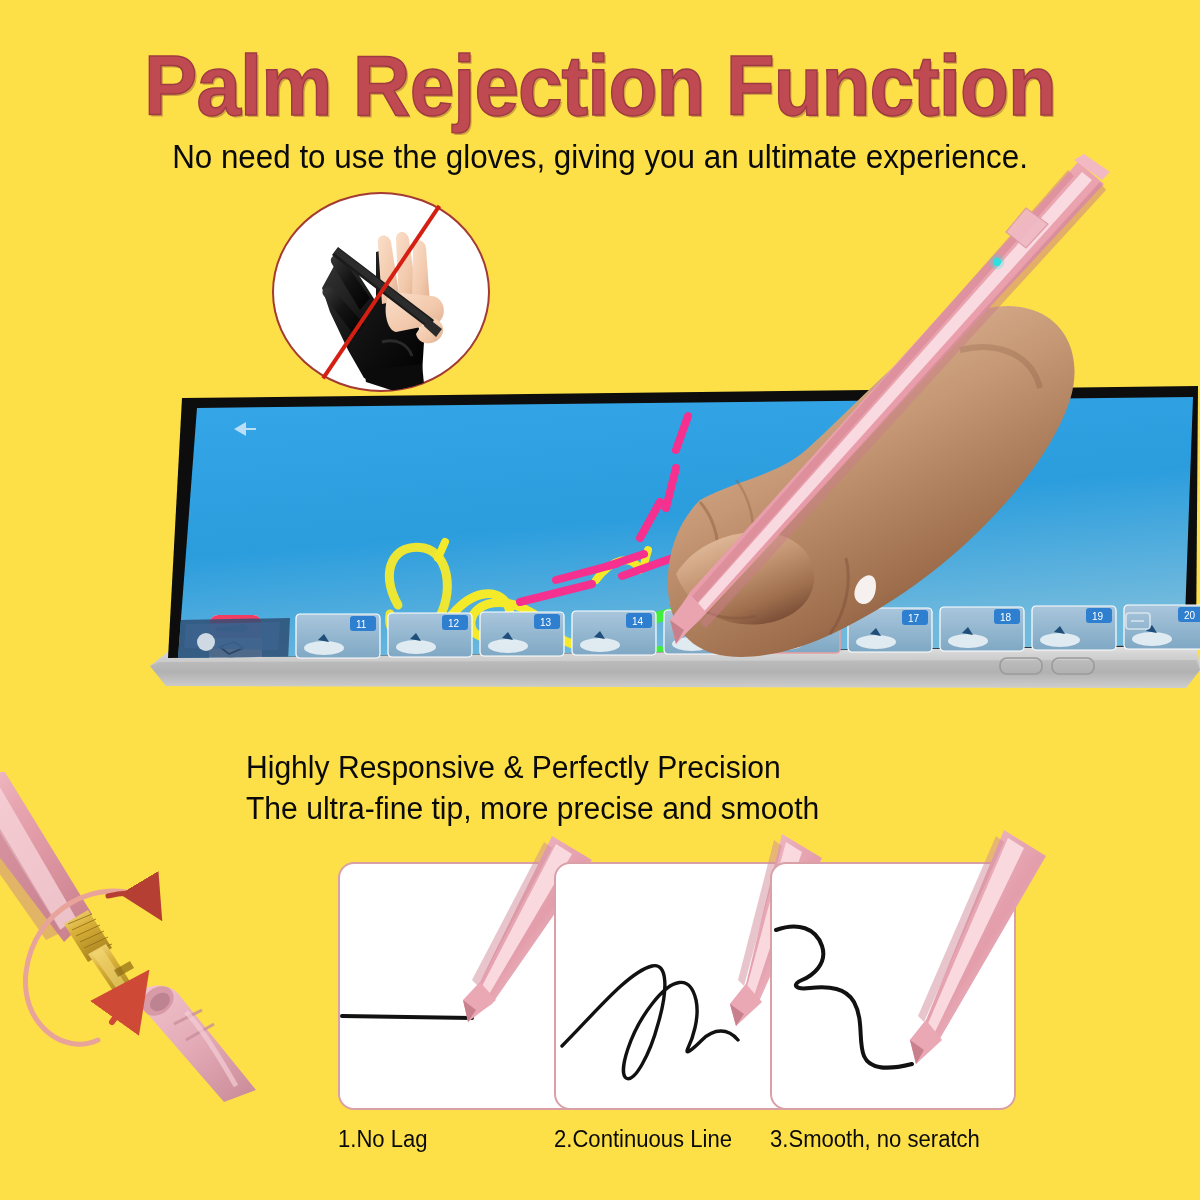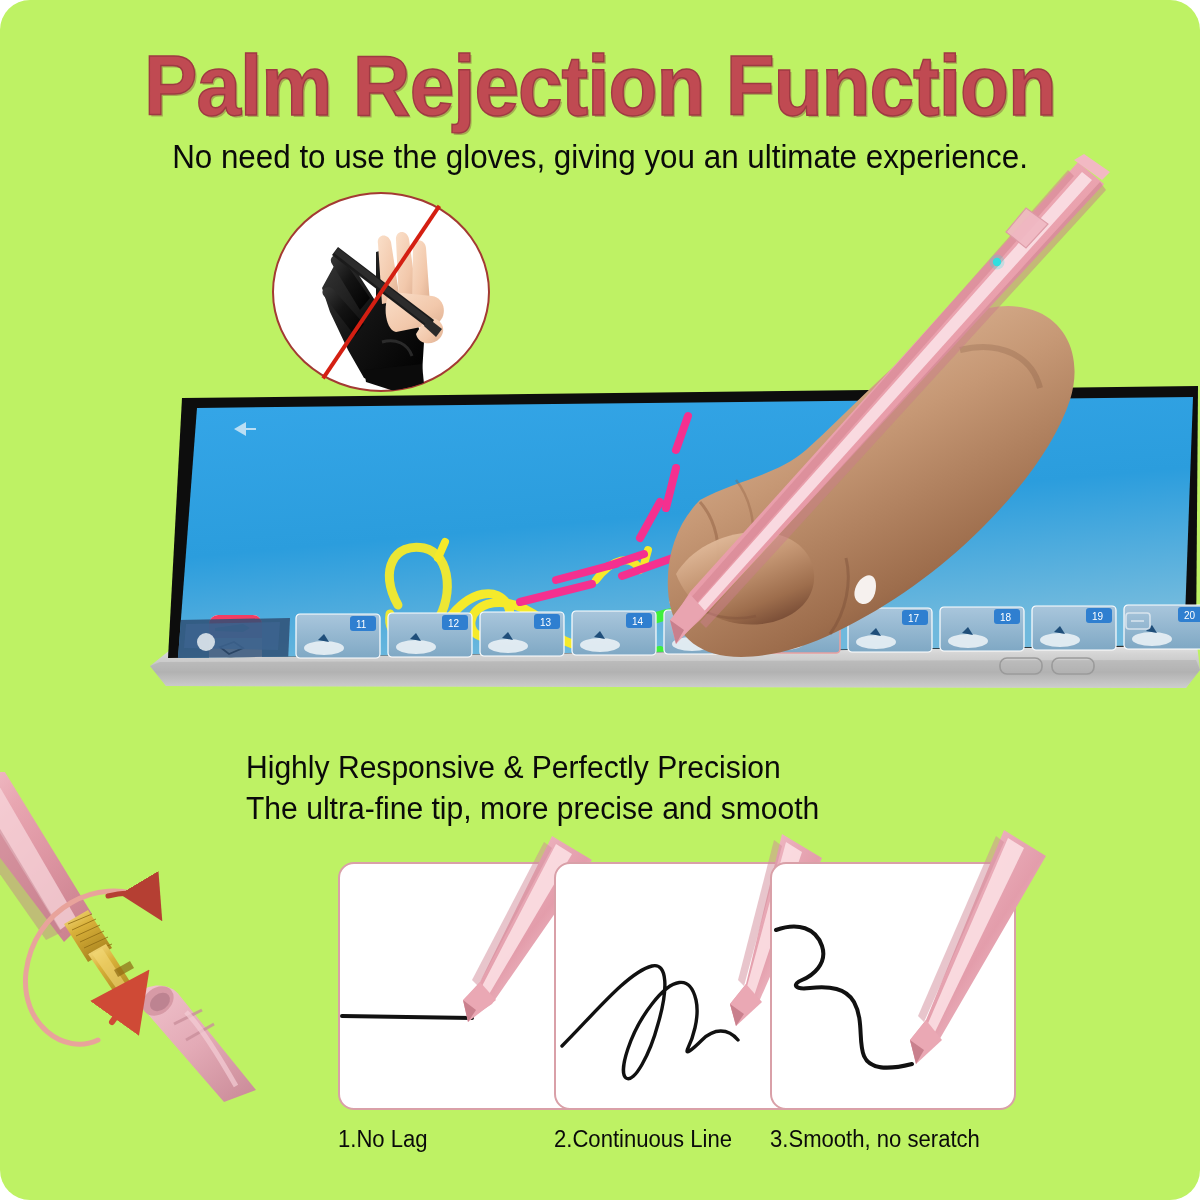--- a/index.html
+++ b/index.html
@@ -9,22 +9,21 @@
     height: 1200px;
     background: #ffffff;
     font-family: "Liberation Sans", sans-serif;
     overflow: hidden;
   }
 
   #page {
     position: relative;
     width: 1200px;
     height: 1200px;
-    background: #bef264;
-    border-radius: 30px;
+    background: #fde047;
   }
 
   
   #title {
     position: absolute;
     top: 42px;
     left: 0;
     width: 1200px;
     text-align: center;
     font-size: 86px;

